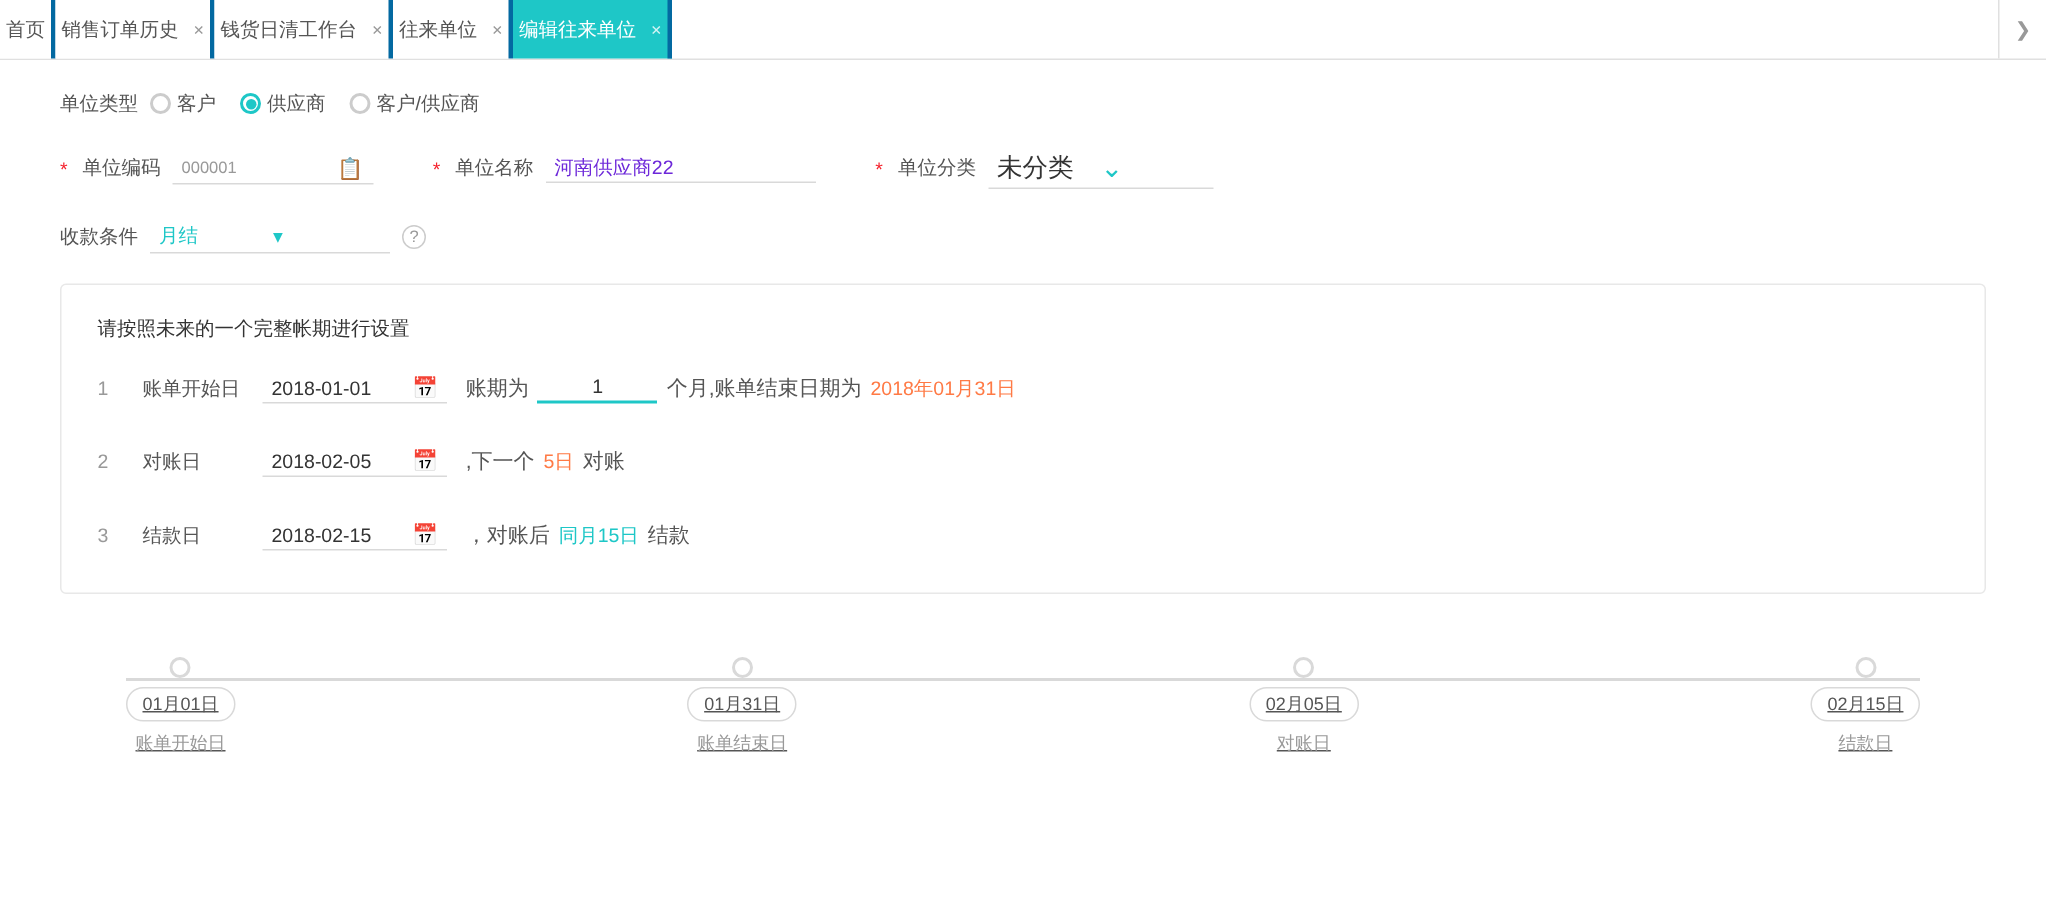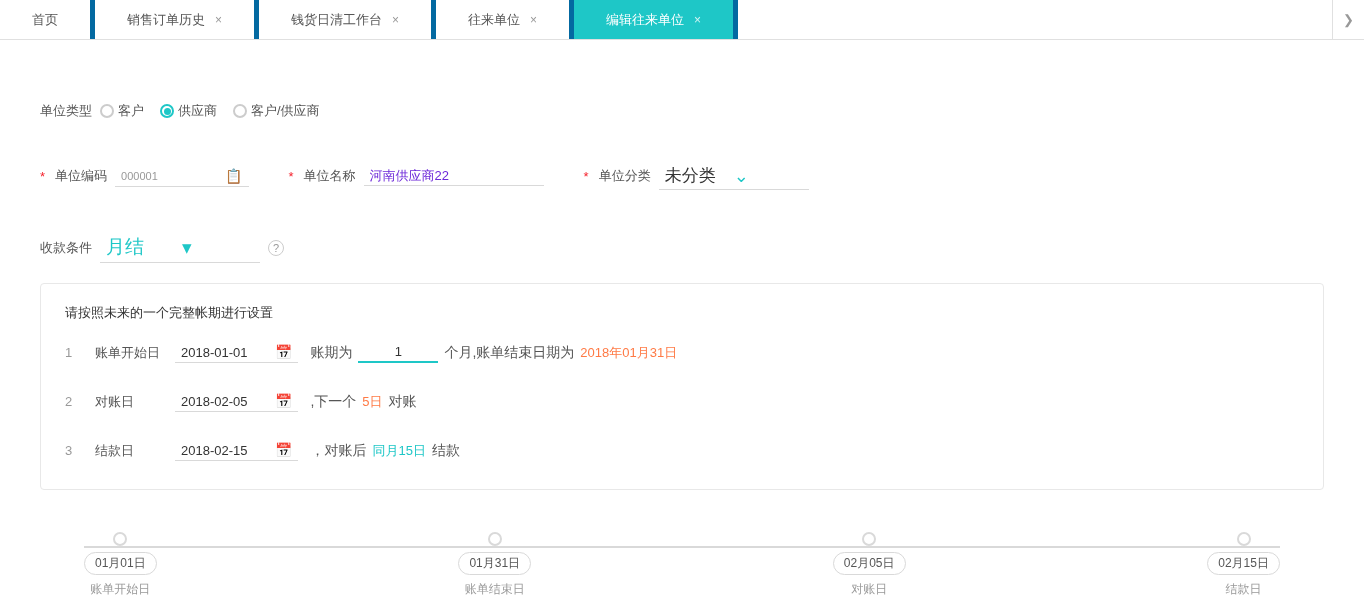--- a/index.html
+++ b/index.html
@@ -10,25 +10,25 @@
       display: flex;
       align-items: stretch;
       background: #fff;
       border-bottom: 1px solid #e0e0e0;
       height: 40px;
       padding-left: 0;
     }
     .tab-item {
       display: flex;
       align-items: center;
-      padding: 0 32px;
+      padding: 0 4px;
       cursor: pointer;
       font-size: 13px;
       color: #555;
-      border-right: 5px solid #0369a1;
+      border-right: 3px solid #0369a1;
       white-space: nowrap;
       gap: 6px;
       background: #fff;
       justify-content: center;
     }
     .tab-item.active {
       background: #1ec7c7;
       color: #fff;
     }
     .tab-close {
@@ -56,21 +56,20 @@
       padding: 20px 40px;
       min-height: calc(100vh - 40px);
     }
 
     
     .form-row {
       display: flex;
       align-items: center;
       margin-bottom: 20px;
       gap: 40px;
-      margin-top: 42px;
     }
 
     .form-field {
       display: flex;
       align-items: center;
       gap: 8px;
     }
 
     .form-field label {
       font-size: 13px;
@@ -144,21 +143,21 @@
     .select-field {
       display: flex;
       align-items: center;
       border-bottom: 1px solid #d9d9d9;
       padding: 2px 6px;
       min-width: 120px;
       cursor: pointer;
     }
 
     .select-field span {
-      font-size: 19px;
+      font-size: 13px;
       color: #1ec7c7;
       flex: 1;
     }
 
     .select-arrow {
       color: #999;
       font-size: 10px;
       margin-left: 4px;
     }
 
@@ -277,20 +276,21 @@
       line-height: 1.8;
     }
 
     
     .timeline-wrap {
       display: flex;
       align-items: flex-start;
       position: relative;
       padding: 0 20px;
       margin-top: 10px;
+      text-decoration: underline;
     }
 
     .timeline-line {
       position: absolute;
       top: 14px;
       left: 20px;
       right: 20px;
       height: 2px;
       background: #d9d9d9;
     }

